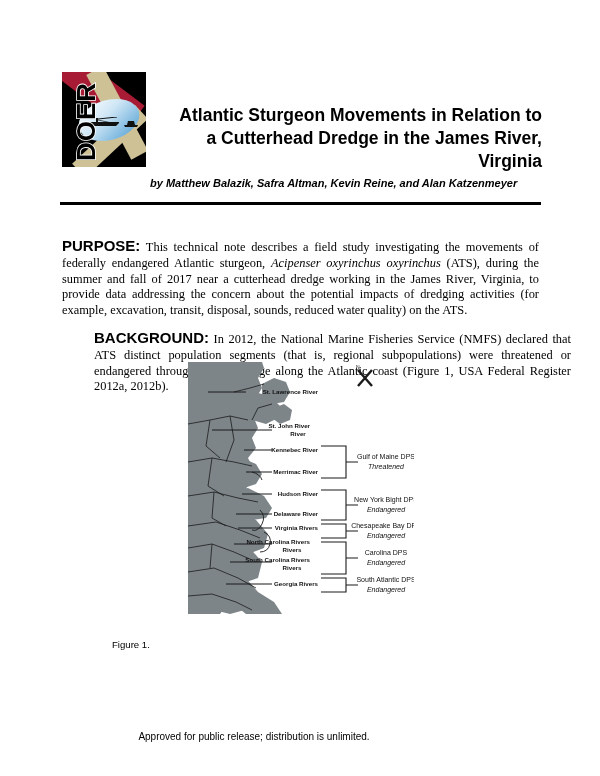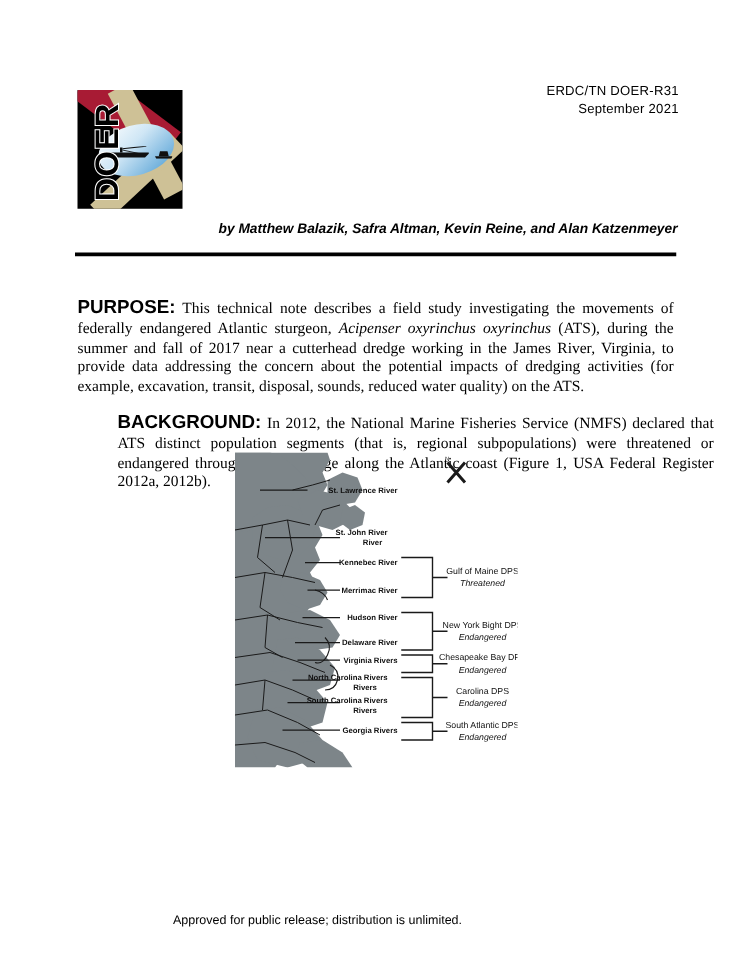--- a/index.html
+++ b/index.html
@@ -124,21 +124,20 @@
     font-family: "Liberation Sans", sans-serif;
     font-weight: bold;
     font-size: 17.5px;
     line-height: 23px;
   }
   .byline {
     position: absolute;
     left: 150px;
     top: 177px;
     width: 392px;
-    text-align: right;
     font-family: "Liberation Sans", sans-serif;
     font-style: italic;
     font-weight: bold;
     font-size: 11px;
   }
 
   .rule {
     position: absolute;
     left: 60px;
     top: 202px;
@@ -203,43 +202,40 @@
     text-align: center;
     font-family: "Liberation Sans", sans-serif;
     font-size: 10px;
   }
 </style>
 </head>
 <body>
 
 <div class="page">
 
-  <div class="doc-number">
-    <div>ERDC/TN DOER-R31</div>
-    <div>September 2021</div>
-  </div>
 
   <div class="logo">
     <div class="band-red"></div>
     <div class="band-tan"></div>
     <div class="band-tan2"></div>
     <div class="water"></div>
     <svg class="vessel" viewBox="0 0 34 10">
       <path d="M0 7 L2 9 L30 9 L33 6 L33 5 L0 5 Z" fill="#111111"></path>
       <path d="M10 5 L10 1 L12 1 L12 5 Z" fill="#111111"></path>
       <path d="M12 2 L31 0" stroke="#111111" stroke-width="1" fill="none"></path>
       <path d="M12 3 L26 6" stroke="#111111" stroke-width=".7" fill="none"></path>
     </svg>
     <svg class="barge" viewBox="0 0 14 8">
       <path d="M0 6 L1 8 L13 8 L14 6 Z" fill="#111111"></path>
       <path d="M3 6 L4 2 L10 2 L11 6 Z" fill="#111111"></path>
     </svg>
     <div class="doer-text">DOER</div>
   </div>
 
+  <div class="title">Atlantic Sturgeon Movements in Relation to a Cutterhead Dredge in the James River, Virginia</div>
   <div class="byline">by Matthew Balazik, Safra Altman, Kevin Reine, and Alan Katzenmeyer</div>
   <div class="rule"></div>
 
   <p class="para" id="para-purpose"><span class="lead">PURPOSE:</span><span> This technical note describes a field study investigating the movements of federally endangered Atlantic sturgeon, </span><em>Acipenser oxyrinchus oxyrinchus</em><span> (ATS), during the summer and fall of 2017 near a cutterhead dredge working in the James River, Virginia, to provide data addressing the concern about the potential impacts of dredging activities (for example, excavation, transit, disposal, sounds, reduced water quality) on the ATS.</span></p>
 
   <p class="para" id="para-background"><span class="lead">BACKGROUND:</span><span> In 2012, the National Marine Fisheries Service (NMFS) declared that ATS distinct population segments (that is, regional subpopulations) were threatened or endangered throughout their range along the Atlantic coast (Figure 1, USA Federal Register 2012a, 2012b).</span></p>
 
   <div class="figure">
     <svg width="228" height="252" viewBox="0 0 228 252">
 
@@ -340,17 +336,18 @@
         <text x="200" y="176" font-style="italic">Endangered</text>
         <text x="200" y="193">Carolina DPS</text>
         <text x="200" y="203" font-style="italic">Endangered</text>
         <text x="200" y="220">South Atlantic DPS</text>
         <text x="200" y="230" font-style="italic">Endangered</text>
       </g>
     </svg>
   </div>
 
   <div class="figure-caption">
+    <span class="fig-label">Figure 1.</span>
   </div>
 
   <div class="footer">Approved for public release; distribution is unlimited.</div>
 
 </div>
 
 </body></html>

